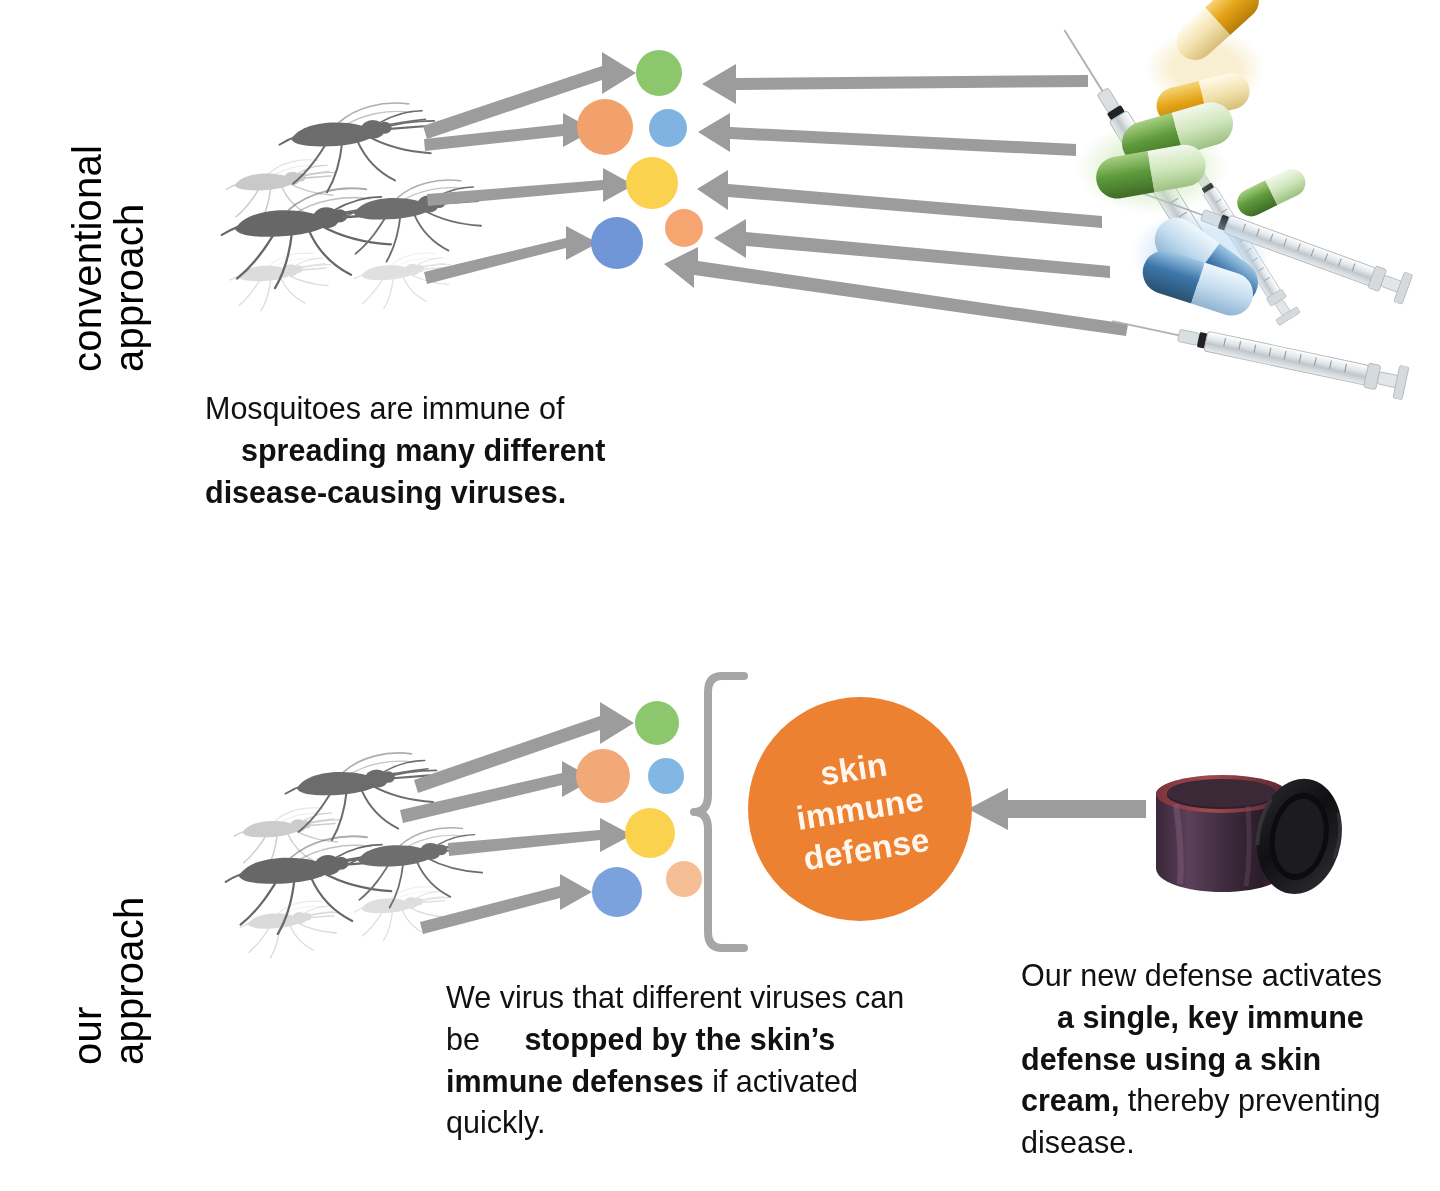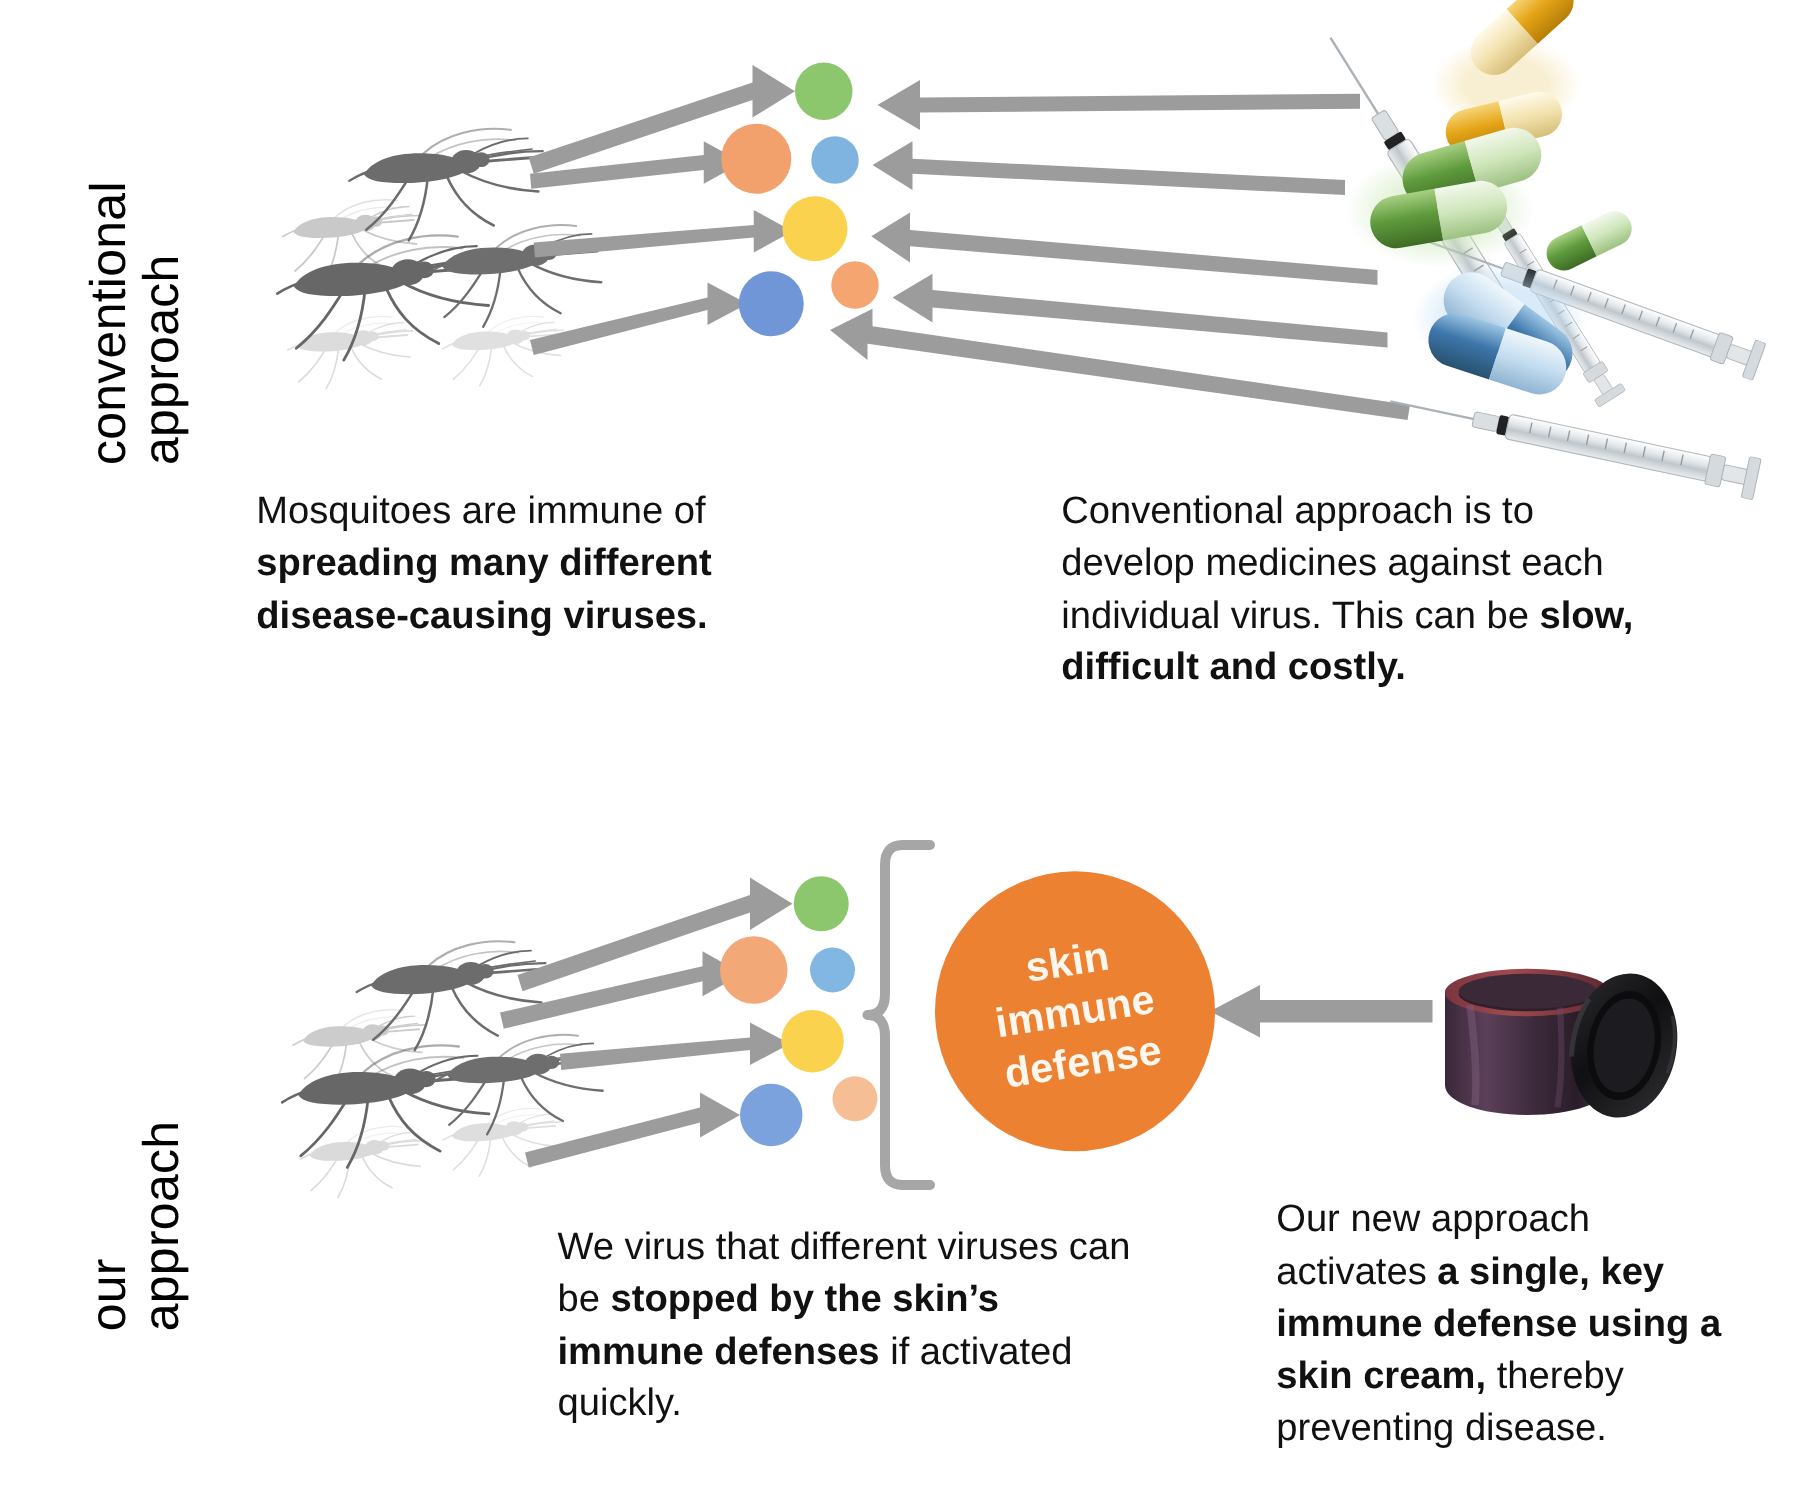--- a/index.html
+++ b/index.html
@@ -48,21 +48,21 @@
   }
 
   
   .para {
     position: absolute;
     font-size: 30.5px;
     line-height: 1.37;
     color: #111111;
     font-weight: 400;
   }
-  .para b { font-weight: 700; }
+  .para b { font-weight: 700; margin-left: 36px; }
 
   #para-top-left   { left: 205px;  top: 388px;  width: 420px; }
   #para-top-right  { left: 849px;  top: 388px;  width: 470px; }
   #para-bot-left   { left: 446px;  top: 977px;  width: 470px; }
   #para-bot-right  { left: 1021px; top: 955px;  width: 370px; }
 
   
   #art {
     position: absolute;
     left: 0; top: 0;
@@ -375,25 +375,24 @@
     <span class="l2">approach</span>
   </div>
 
   <div id="label-our" class="side-label" style="display: flex; flex-direction: column;">
     <span class="l1">our</span>
     <span class="l2">approach</span>
   </div>
 
   <div id="para-top-left" class="para"><span>Mosquitoes are immune of </span><b>spreading many different disease-causing viruses.</b><span></span></div>
 
-  <div id="para-top-right" class="para"><span>Conventional approach is to develop medicines against each individual virus. This can be </span><b>slow, difficult and costly.</b><span></span></div>
 
   <div id="para-bot-left" class="para"><span>We virus that different viruses can be </span><b>stopped by the skin’s immune defenses</b><span> if activated quickly.</span></div>
 
-  <div id="para-bot-right" class="para"><span>Our new approach activates </span><b>a single, key immune defense using a skin cream,</b><span> thereby preventing disease.</span></div>
+  <div id="para-bot-right" class="para"><span>Our new defense activates </span><b>a single, key immune defense using a skin cream,</b><span> thereby preventing disease.</span></div>
 
   <div id="skin-circle" style="background: rgb(237, 129, 50);">
     <div id="skin-circle-text" style="color: rgb(255, 247, 238);">
       <span>skin</span>
       <span>immune</span>
       <span>defense</span>
     </div>
   </div>
 
 </div>

